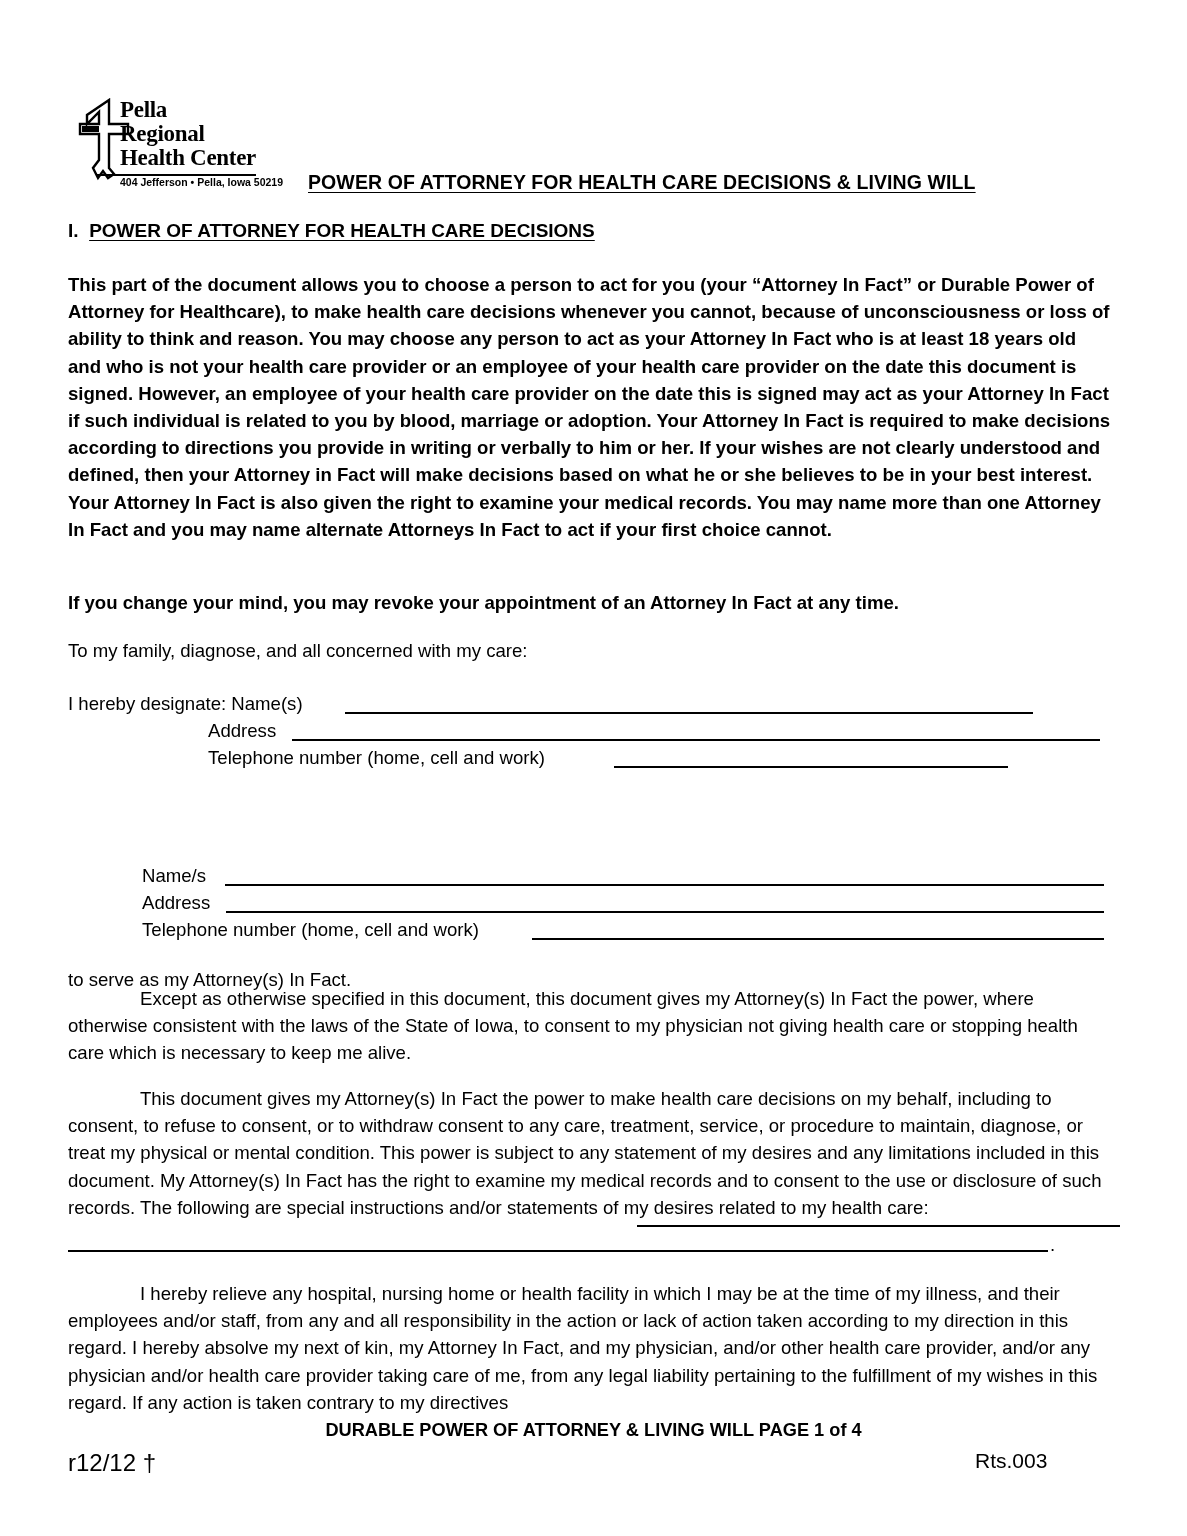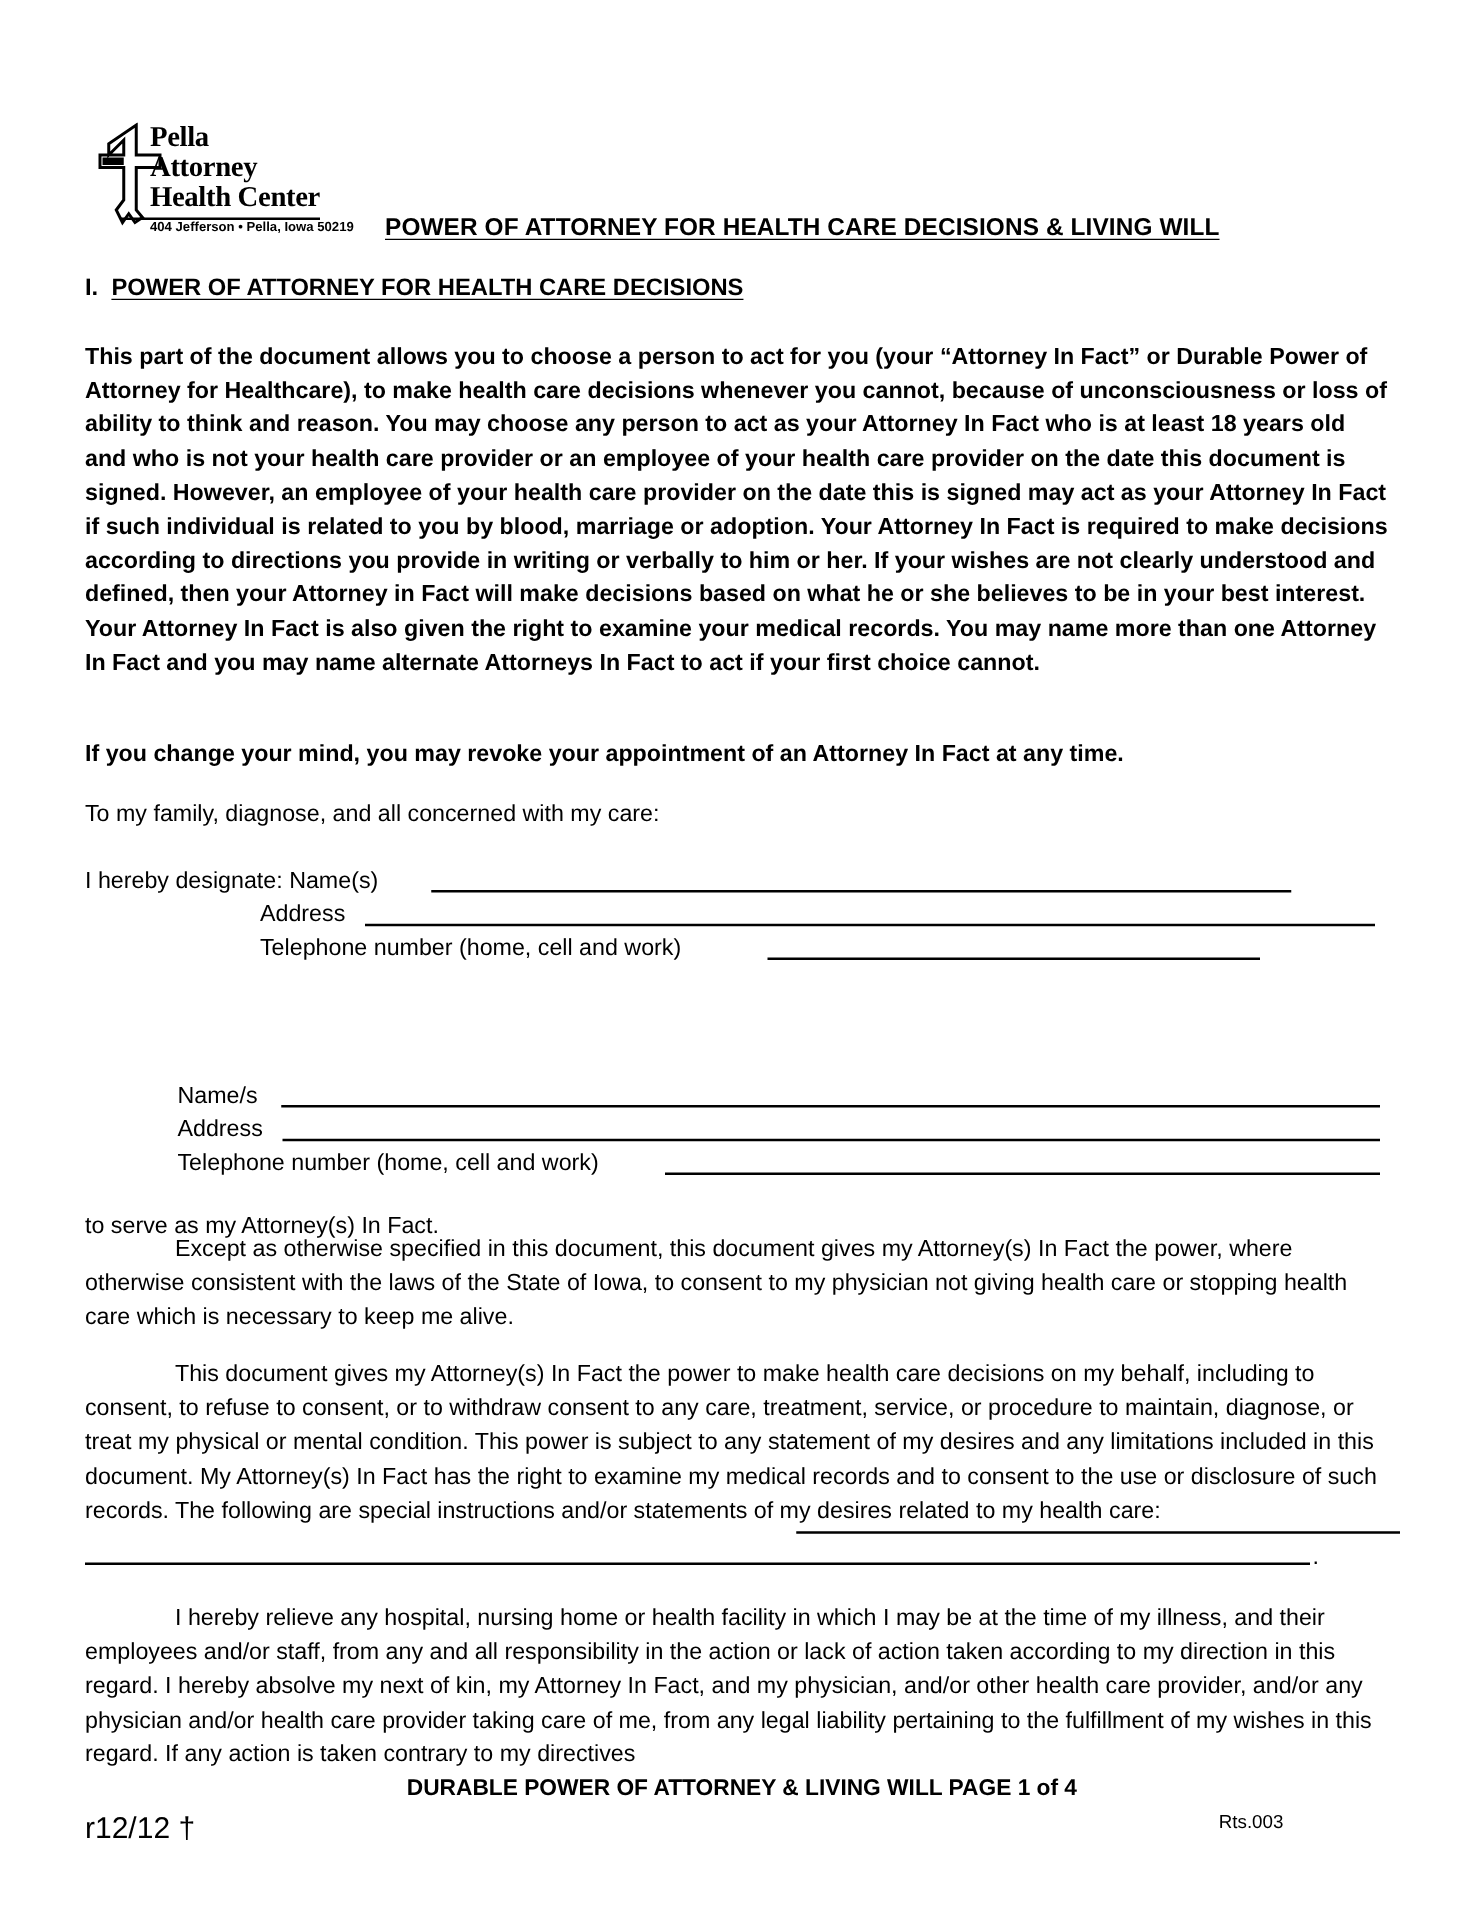--- a/index.html
+++ b/index.html
@@ -141,21 +141,21 @@
     position: absolute;
     left: 68px;
     top: 1449px;
     font-size: 24px;
     white-space: nowrap;
   }
   .footer-right {
     position: absolute;
     left: 975px;
     top: 1449px;
-    font-size: 15px;
+    font-size: 21px;
     white-space: nowrap;
   }
 </style>
 </head>
 <body>
 
 <div class="page">
 
   <div class="header">
 
@@ -166,21 +166,21 @@
             <path d="M31 2 L31 26 L50 26 L50 36 L31 36 L31 70 L36 76 L30 80 L25 73 L20 80 L15 70 L21 62 L21 36 L2 36 L2 26 L21 26 L21 14 L9 26 L9 17 Z"></path>
           </g>
           <g fill="#000">
             <path d="M21 28 L21 34 L4 34 L4 28 Z"></path>
           </g>
         </svg>
       </div>
 
       <div class="logo-words">
         <div class="logo-line">Pella</div>
-        <div class="logo-line">Attorney</div>
+        <div class="logo-line">Regional</div>
         <div class="logo-line">Health Center</div>
       </div>
       <div class="logo-rule"></div>
       <div class="logo-addr">404 Jefferson • Pella, Iowa 50219</div>
     </div>
 
     <div class="doc-title">POWER OF ATTORNEY FOR HEALTH CARE DECISIONS &amp; LIVING WILL</div>
   </div>
 
   <div class="sec-heading" style="left:68px;">

